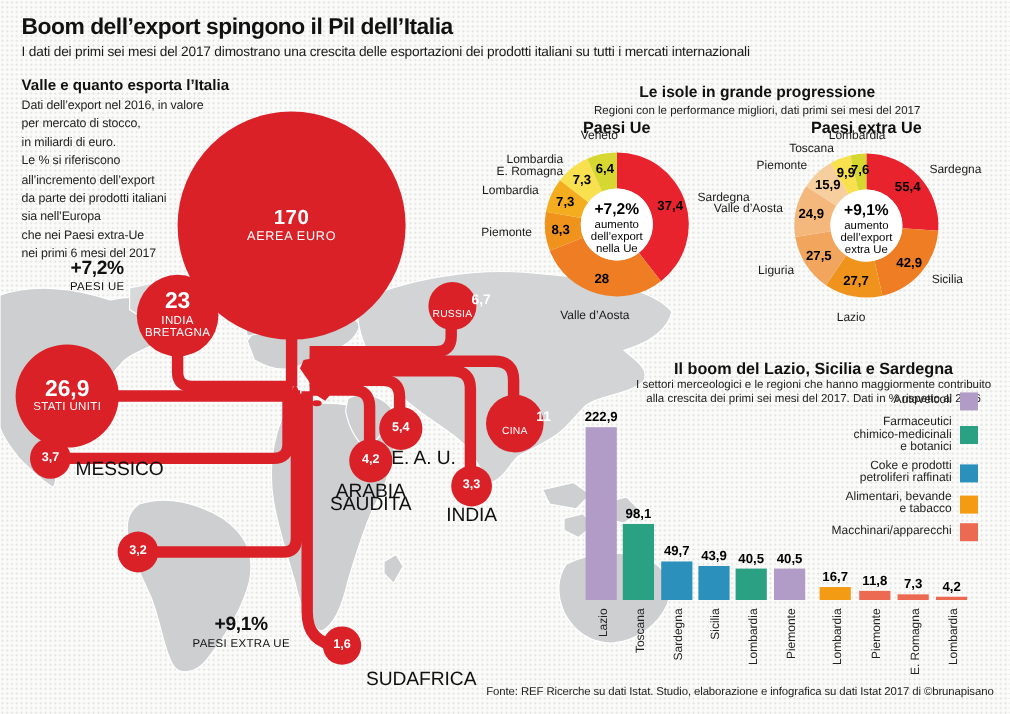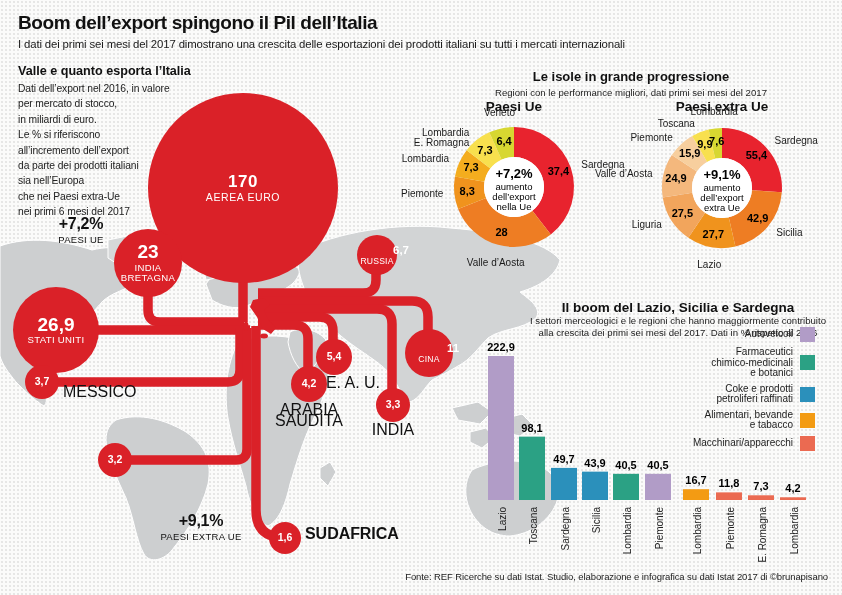--- a/index.html
+++ b/index.html
@@ -133,21 +133,21 @@
         <div class="val">3,7</div>
       </div>
       <div class="bubble-label" style="left: 63px; top: 386px;">MESSICO</div>
       <div class="bubble sm" style="left: 98px; top: 443px; width: 34px; height: 34px;">
         <div class="val">3,2</div>
       </div>
       <div class="bubble-label" style="right: 749px; top: 455px; text-align: left;">BRASILE</div>
       <div class="bubble sm" style="left: 269px; top: 522px; width: 32px; height: 32px;">
         <div class="val">1,6</div>
       </div>
-      <div class="bubble-label" style="left: 305px; top: 528px; font-weight: bold;">SUDAFRICA</div>
+      <div class="bubble-label" style="left: 305px; top: 561px;">SUDAFRICA</div>
     </div>
 
   <div class="abs main-title">Boom dell’export spingono il Pil dell’Italia</div>
   <div class="abs main-sub">I dati dei primi sei mesi del 2017 dimostrano una crescita delle esportazioni dei prodotti italiani su tutti i mercati internazionali</div>
 
   <div class="abs left-sec-title">Valle e quanto esporta l’Italia</div>
   <div class="abs desc">Dati dell’export nel 2016, in valore
 per mercato di stocco,
 in miliardi di euro.
 Le % si riferiscono

